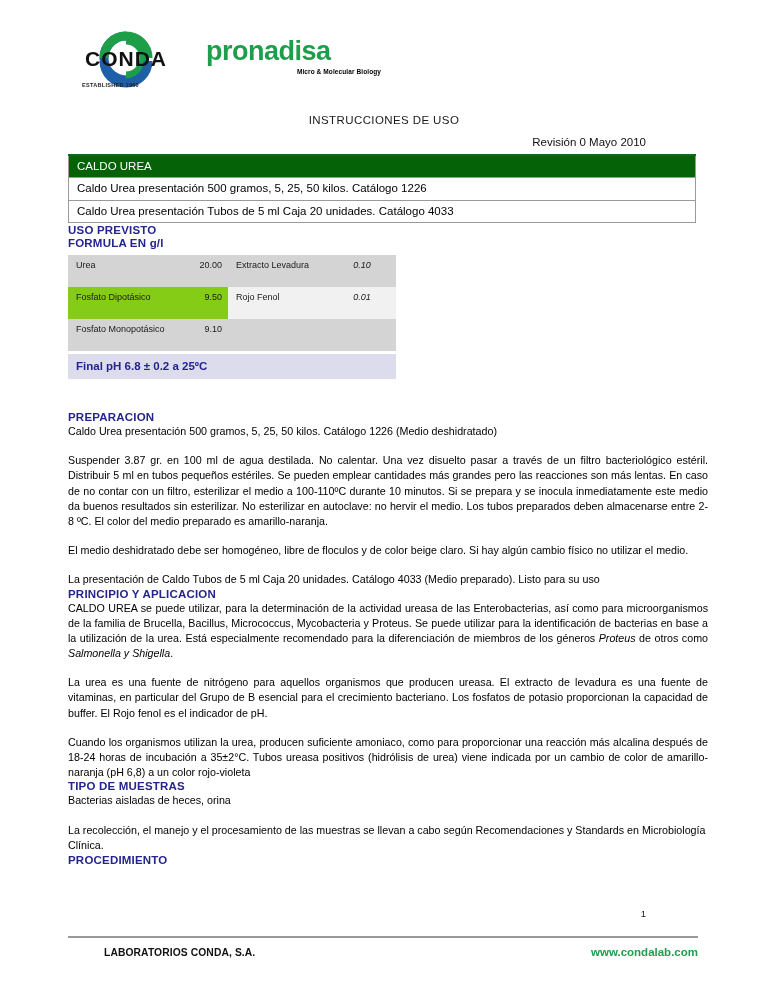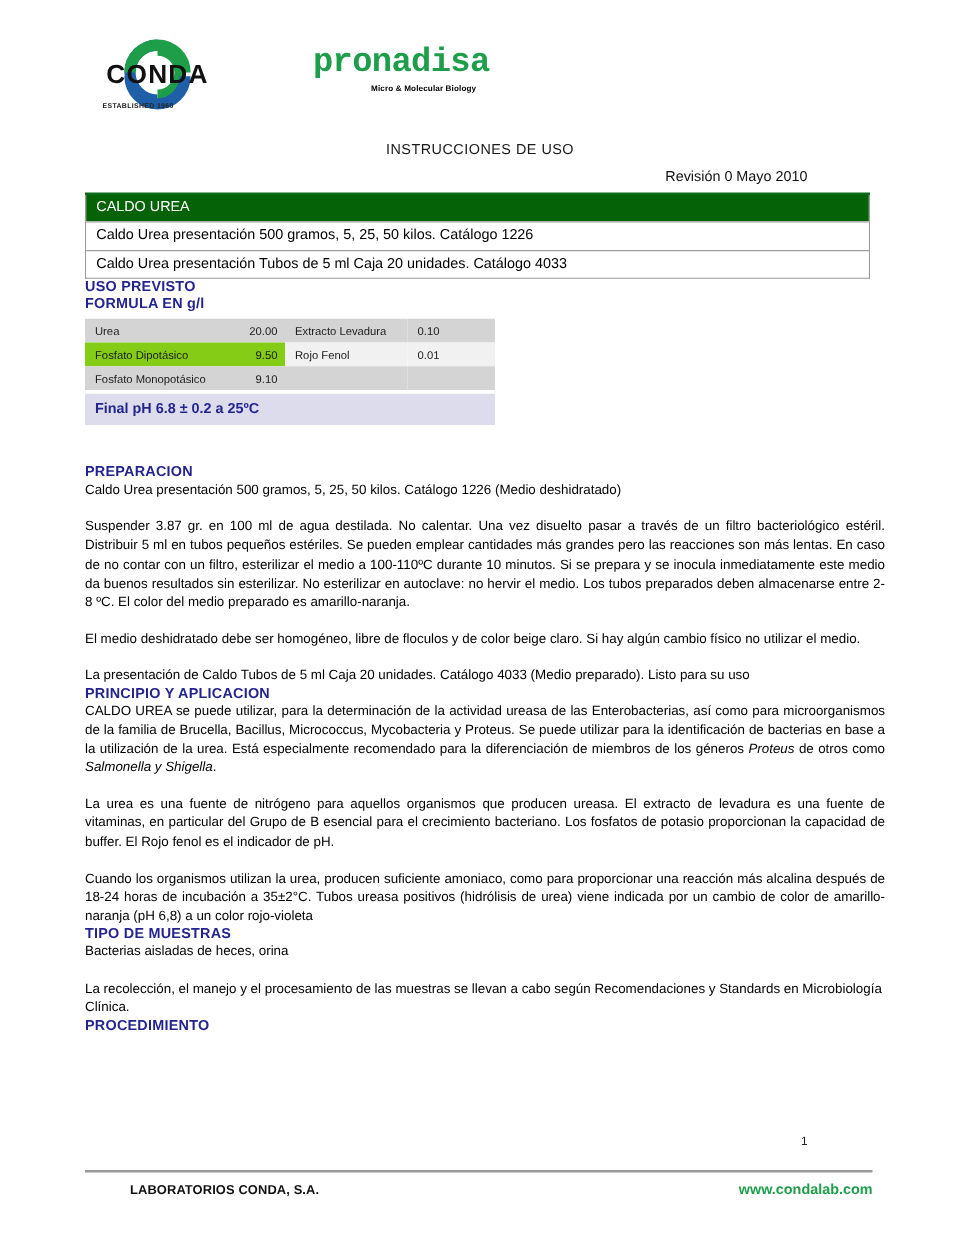--- a/index.html
+++ b/index.html
@@ -38,27 +38,26 @@
   }
   .logo-conda svg { display: block; }
 
   .logo-prona {
     position: absolute;
     left: 138px;
     top: 8px;
     width: 230px;
   }
   .prona-word {
-    font-family: Liberation Mono, monospace;
+    font-family: Liberation Sans, sans-serif;
     font-weight: bold;
     font-size: 27px;
     letter-spacing: -0.5px;
     color: #1E9E4A;
     line-height: 1;
-    text-align: center;
   }
   .prona-tag {
     font-family: "Liberation Sans", sans-serif;
     font-weight: bold;
     font-size: 6.5px;
     color: #000000;
     text-align: right;
     width: 175px;
     margin-top: 3px;
     letter-spacing: 0.1px;
@@ -149,28 +148,28 @@
     margin-top: 6px;
     width: 328px;
   }
   table.formula {
     border-collapse: collapse;
     width: 328px;
     table-layout: fixed;
   }
   table.formula td {
     font-size: 9px;
-    padding: 5px 6px 4px 8px;
+    padding: 5px 6px 17px 8px;
     border: none;
     color: #1a1a1a;
   }
   td.c-name { width: 104px; }
   td.c-val  { width: 56px; text-align: right; padding-right: 10px; }
   td.c-name2{ width: 98px; padding-left: 10px; margin-left: 47px; }
-  td.c-val2 { width: 70px; text-align: left; padding-right: 12px; }
+  td.c-val2 { width: 70px; text-align: center; padding-right: 12px; font-style: italic; }
   tr.shade td { background: #d4d4d4; }
   tr.plain td { background: #84cc16; }
   tr.plain td.c-name2, tr.plain td.c-val2 { background: #f1f1f1; }
   td.empty { background: #d4d4d4 !important; }
 
   .ph-row {
     width: 328px;
     background: #dcdcec;
     color: #24248F;
     font-weight: bold;

